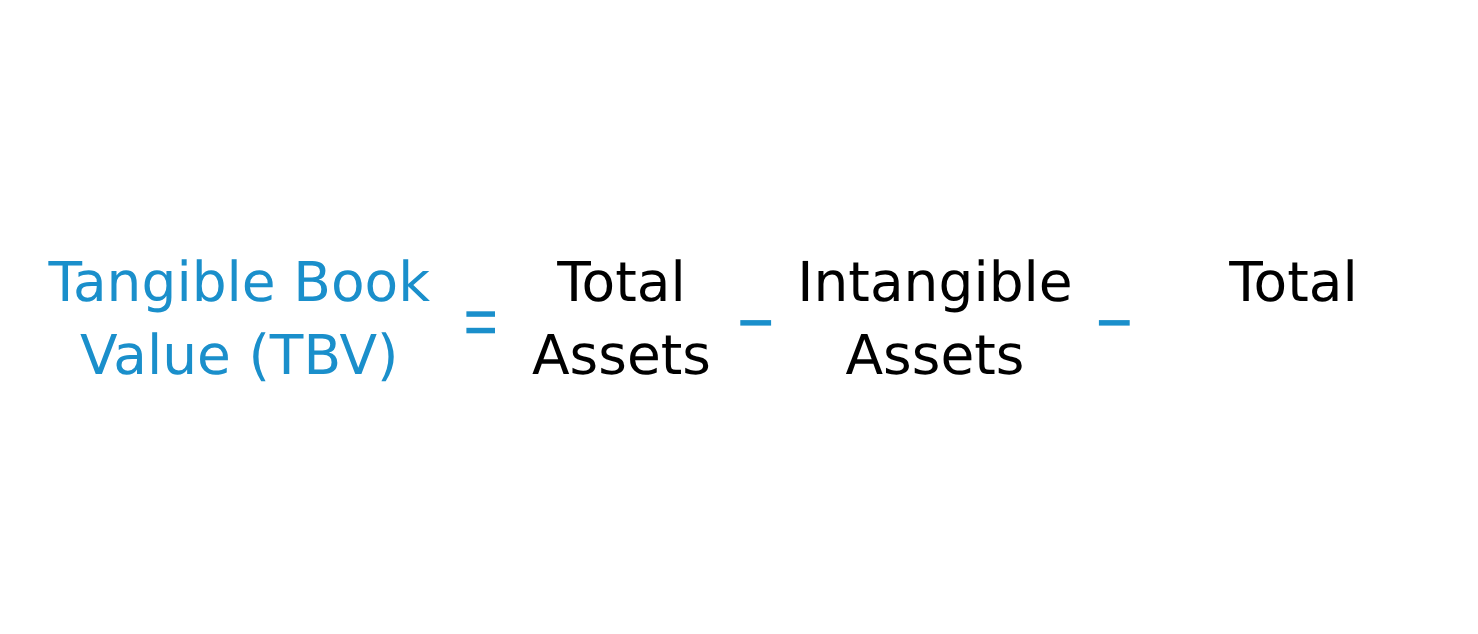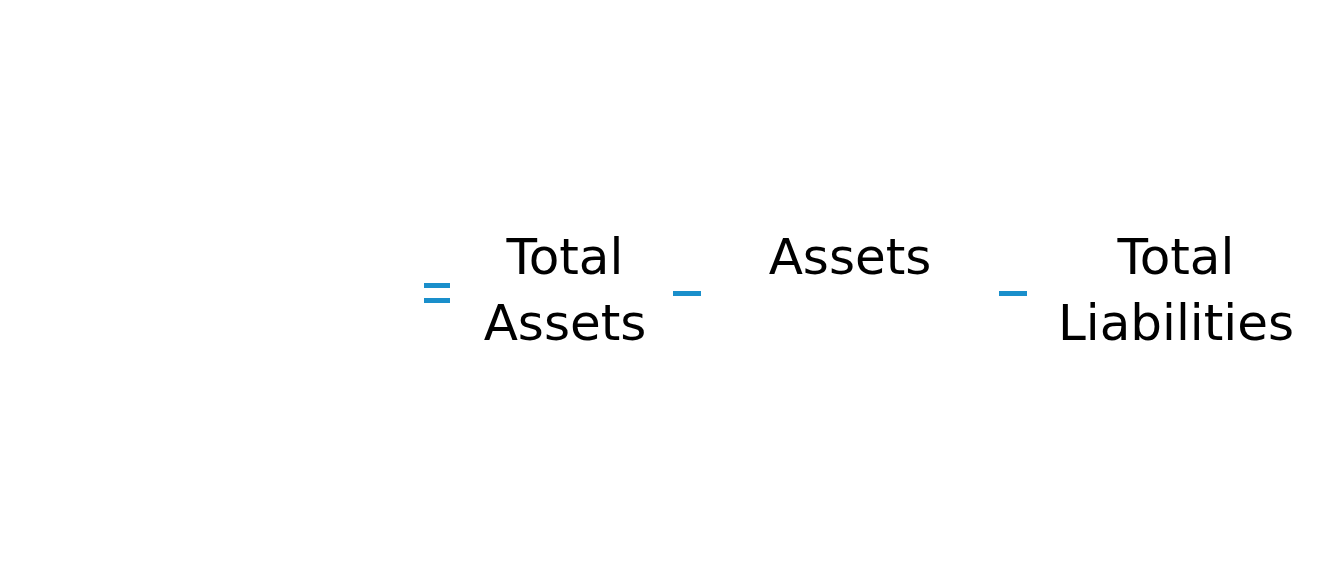--- a/index.html
+++ b/index.html
@@ -13,38 +13,40 @@
     .op { position: absolute; }
     .eq-bar { position: absolute; left: 0; width: 26px; height: 5px; background: #1a8fcb; }
     .minus-bar { position: absolute; width: 28px; height: 5px; background: #1a8fcb; }
   </style>
 </head>
 <body>
 
 <div>
 
   <div class="term blue" style="left:30px; top:224px; width:375px;">
+    <span>Tangible Book</span>
+    <span>Value (TBV)</span>
   </div>
 
   <div class="op" style="left:424px; top:283px; width:26px; height:22px;">
     <div class="eq-bar" style="top:0px;"></div>
     <div class="eq-bar" style="top:15px;"></div>
   </div>
 
   <div class="term black" style="left:470px; top:224px; width:190px;">
     <span>Total</span>
     <span>Assets</span>
   </div>
 
   <div class="minus-bar" style="left:673px; top:291px;"></div>
 
   <div class="term black" style="left:715px; top:224px; width:270px;">
+    <span>Intangible</span>
     <span>Assets</span>
   </div>
 
   <div class="minus-bar" style="left:999px; top:291px;"></div>
 
   <div class="term black" style="left:1045px; top:224px; width:262px;">
     <span>Total</span>
-    <span>Liabilities</span>
   </div>
 
 </div>
 
 </body></html>

